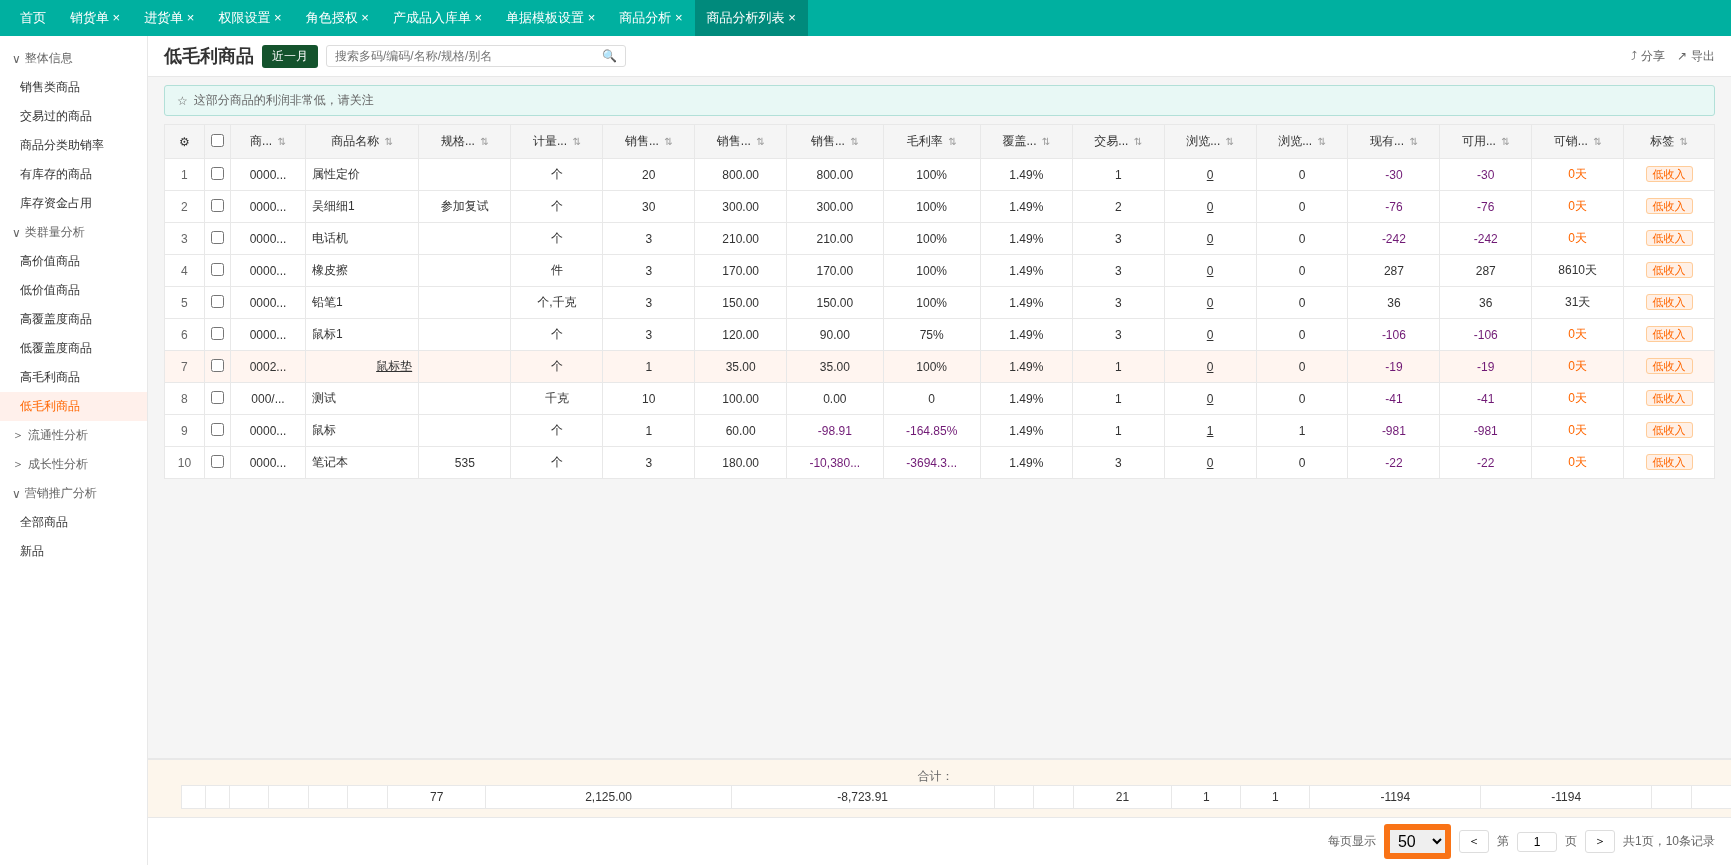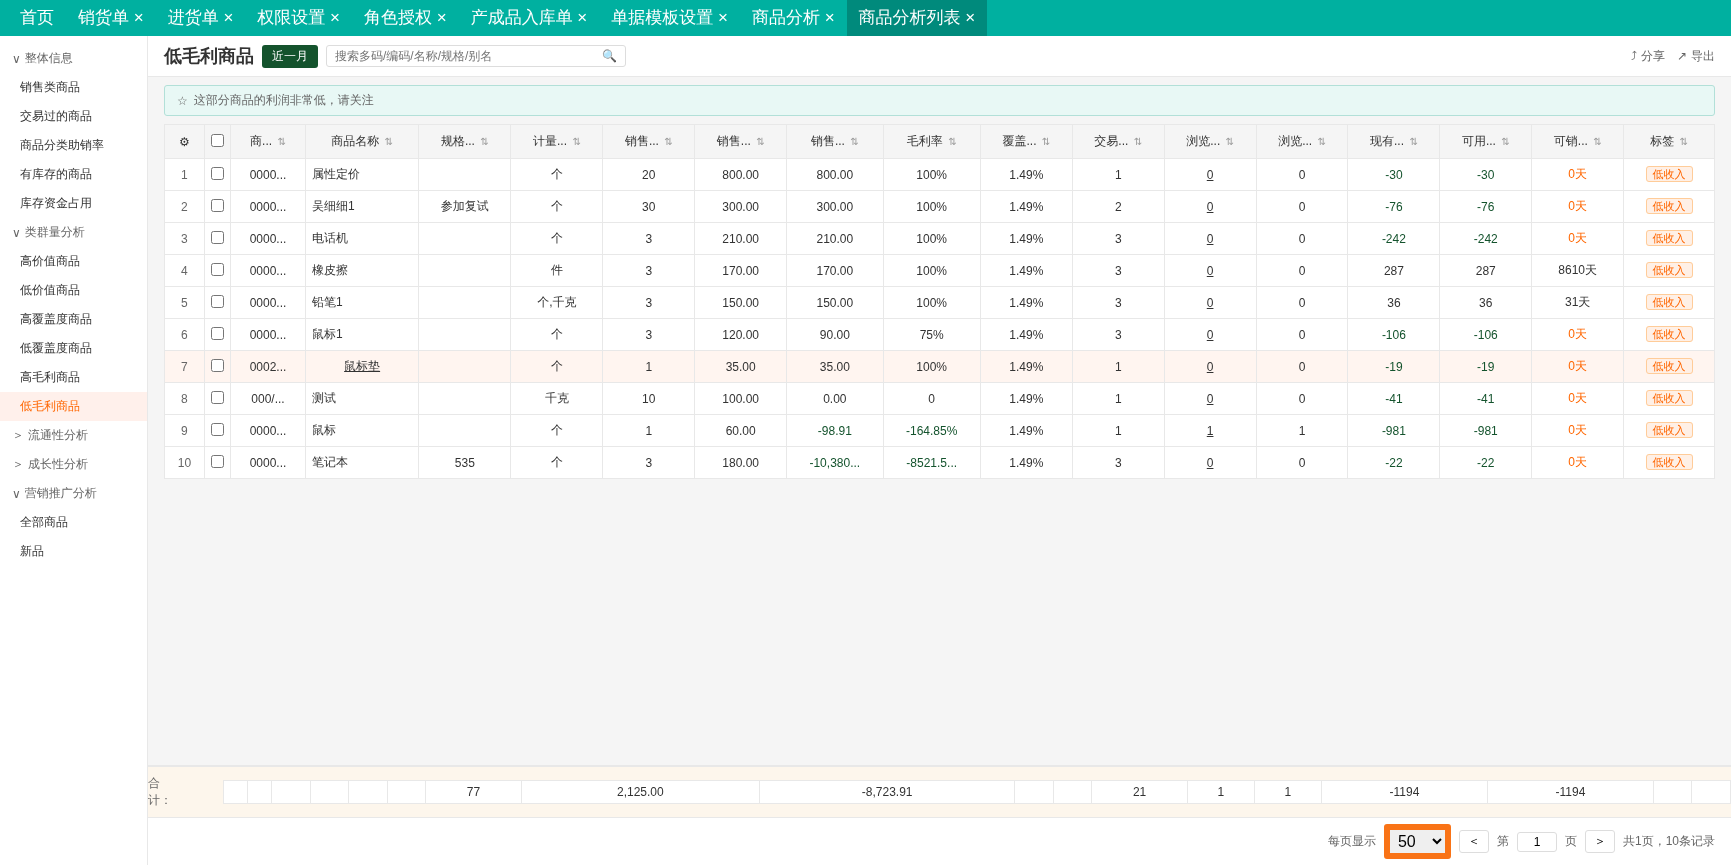--- a/index.html
+++ b/index.html
@@ -12,21 +12,21 @@
       align-items: center;
       height: 36px;
       padding: 0 8px;
       color: #fff;
     }
     .top-nav .nav-item {
       padding: 0 12px;
       height: 36px;
       line-height: 36px;
       cursor: pointer;
-      font-size: 17px;
+      font-size: 13px;
       white-space: nowrap;
     }
     .top-nav .nav-item.active { background: #008a7c; }
 
     
     .main-layout {
       display: flex;
       height: calc(100vh - 36px);
     }
 
@@ -166,34 +166,35 @@
     }
     tbody tr.highlighted { background: #fff5f0; }
     .tag-low-income {
       background: #fff0e6;
       color: #ff6600;
       border: 1px solid #ffcc99;
       border-radius: 3px;
       padding: 1px 6px;
       font-size: 11px;
     }
-    .text-red { color: #14532d; }
+    .text-red { color: #701a75; }
     .text-orange { color: #ff6600; }
     .underline-link { text-decoration: underline; cursor: pointer; color: #333; }
     .checkbox-cell { width: 24px; }
     .row-num { color: #666; }
 
     
     .table-footer {
       background: #fdf6ec;
       border-top: 2px solid #e8e8e8;
-      padding: 8px 0;
-      display: flex;
-      align-items: center;
-      font-size: 12px;
+      padding: 8px 16px;
+      display: flex;
+      align-items: center;
+      font-size: 12px;
+      flex-direction: column;
     }
     .total-label { color: #666; margin-right: 8px; }
 
     
     .pagination-bar {
       display: flex;
       align-items: center;
       justify-content: flex-end;
       padding: 6px 16px;
       background: #fff;
@@ -450,21 +451,21 @@
     <td>0</td>
     <td class="text-red">-106</td>
     <td class="text-red">-106</td>
     <td class="text-orange">0天</td>
     <td><span class="tag-low-income">低收入</span></td>
   </tr>
             <tr class="highlighted">
     <td class="row-num">7</td>
     <td class="checkbox-cell"><input type="checkbox" style=""></td>
     <td>0002...</td>
-    <td style="text-align:center;text-decoration:underline;">鼠标垫</td>
+    <td style="text-align:right;text-decoration:underline;">鼠标垫</td>
     <td></td>
     <td>个</td>
     <td>1</td>
     <td>35.00</td>
     <td class="">35.00</td>
     <td class="">100%</td>
     <td>1.49%</td>
     <td>1</td>
     <td class="underline-link">0</td>
     <td>0</td>
@@ -516,21 +517,21 @@
             <tr>
     <td class="row-num">10</td>
     <td class="checkbox-cell"><input type="checkbox" style=""></td>
     <td>0000...</td>
     <td style="text-align:left;">笔记本</td>
     <td>535</td>
     <td>个</td>
     <td>3</td>
     <td>180.00</td>
     <td class="text-red">-10,380...</td>
-    <td class="text-red">-8521.5...</td>
+    <td class="text-red">-3694.3...</td>
     <td>1.49%</td>
     <td>3</td>
     <td class="underline-link">0</td>
     <td>0</td>
     <td class="text-red">-22</td>
     <td class="text-red">-22</td>
     <td class="text-orange">0天</td>
     <td><span class="tag-low-income">低收入</span></td>
   </tr>
           </tbody>

